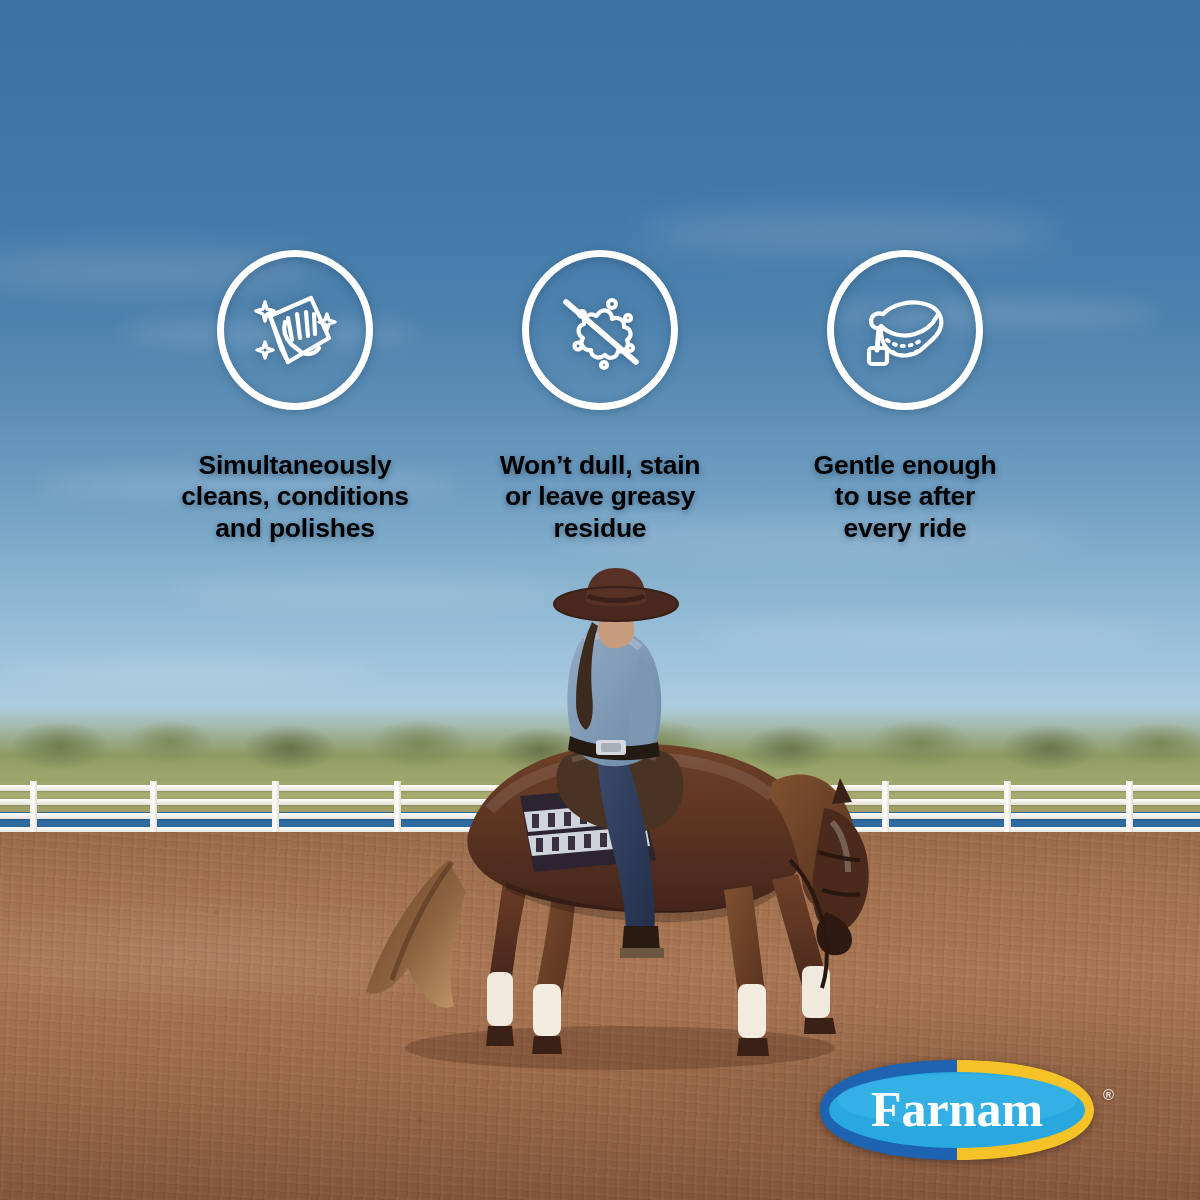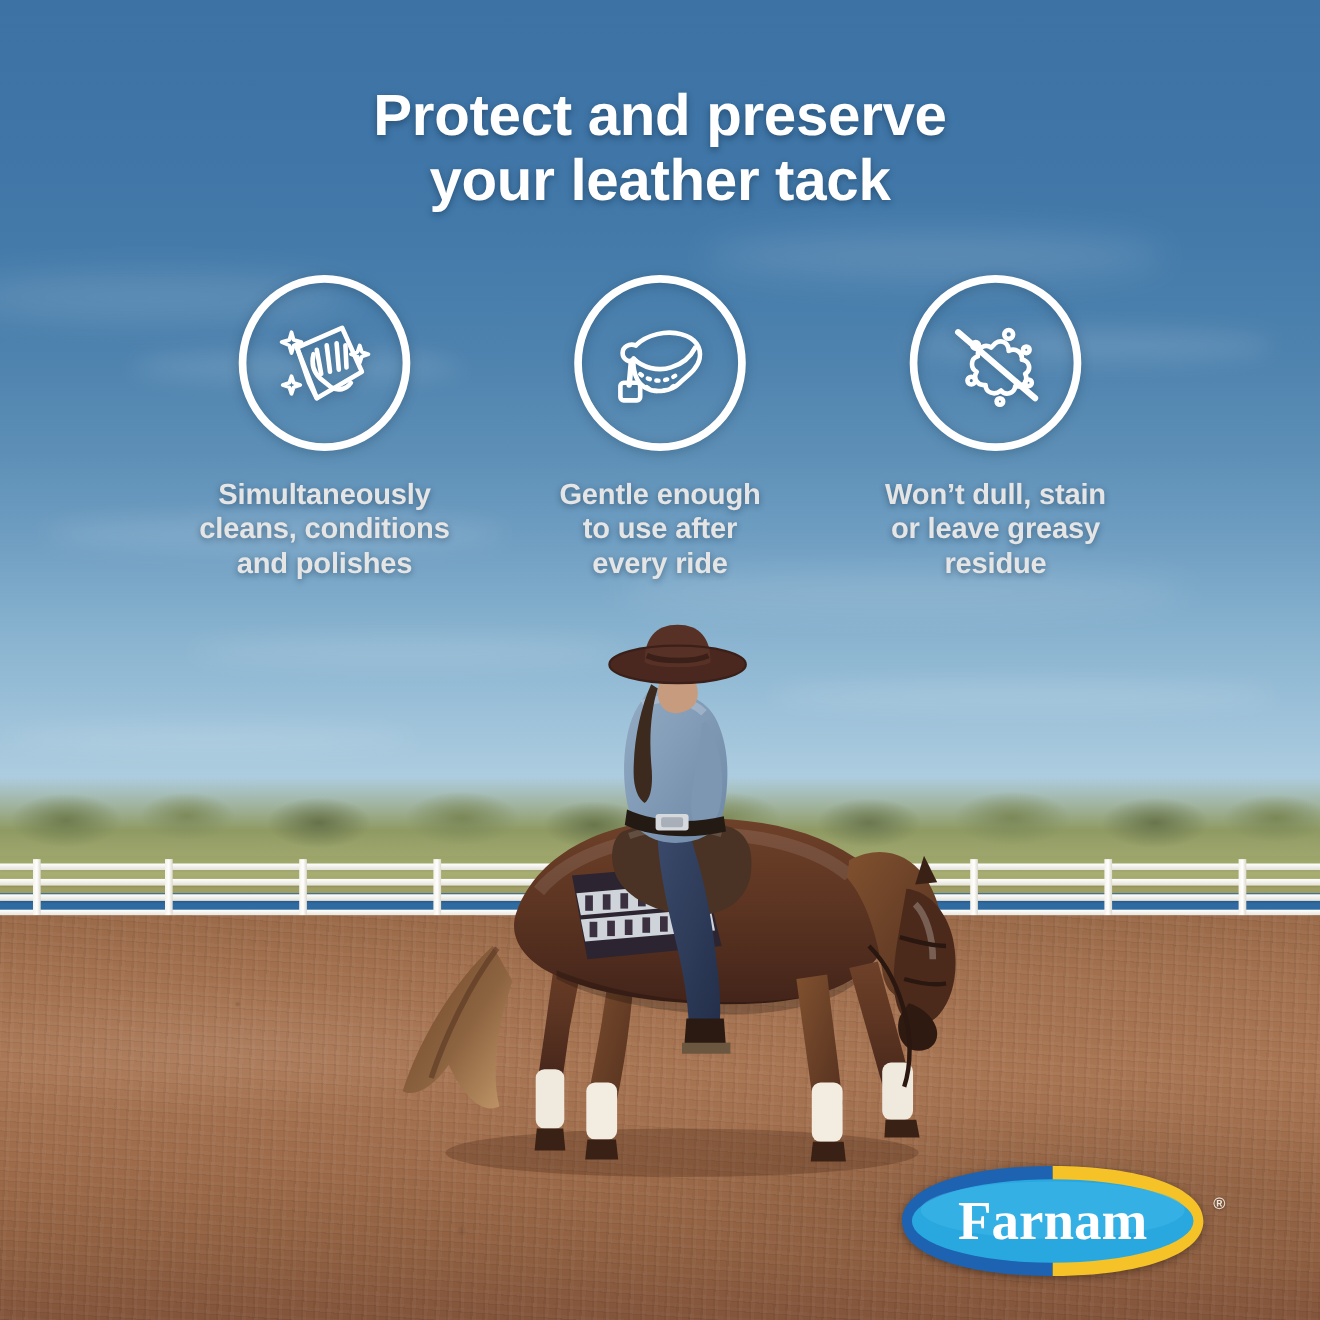--- a/index.html
+++ b/index.html
@@ -107,22 +107,22 @@
   .feature { width:290px; display:flex; flex-direction:column; align-items:center; }
   .badge {
     width:156px; height:160px;
     border:7px solid #ffffff;
     border-radius:50%;
     display:flex; align-items:center; justify-content:center;
     filter:drop-shadow(0 2px 5px rgba(10,35,60,0.3));
   }
   .badge svg { display:block; }
   .feature-caption {
-    margin-top:24px;
-    color:#e5e5e5;
+    margin-top:40px;
+    color:#000000;
     font-size:26.5px;
     font-weight:bold;
     line-height:1.18;
     text-align:center;
     letter-spacing:-0.2px;
     text-shadow:0 2px 6px rgba(10,35,60,0.42);
     white-space:pre-line;
   }
 
   
@@ -310,22 +310,20 @@
                C 272 166, 274 152, 272 134 C 270 110, 272 84, 278 66 Z" fill="#3c2a1f"></path>
 
       <ellipse cx="296" cy="44" rx="62" ry="17" fill="#4a2820"></ellipse>
       <path d="M266 42 C 266 20, 276 8, 296 8 C 316 8, 326 20, 326 42
                C 316 48, 276 48, 266 42 Z" fill="#583126"></path>
       <path d="M268 36 C 282 42, 312 42, 324 36" stroke="#3a2019" stroke-width="5" fill="none"></path>
       <ellipse cx="296" cy="44" rx="62" ry="17" fill="none" stroke="#3a2019" stroke-width="2"></ellipse>
     </svg>
   </div>
 
-  <h1 class="headline">Protect and preserve
-your leather tack</h1>
 
   <div class="features">
 
     <div class="feature">
       <div class="badge">
         <span>
           <svg width="104" height="104" viewBox="0 0 104 104" fill="none" stroke="#ffffff" stroke-width="4.2" stroke-linecap="round" stroke-linejoin="round">
             <path d="M27 38 L68 20 L86 60 L45 84 Z"></path>
             <path d="M45 84 L38 70 L27 38"></path>
             <path d="M42 44 C 40 52, 42 60, 48 66 L58 74 C 64 78, 72 76, 76 70"></path>
@@ -335,41 +333,20 @@
             <path d="M71 36 L72 56"></path>
             <path d="M22 24 L24 31 L31 33 L24 36 L22 43 L20 36 L13 33 L20 31 Z" stroke-width="3.4"></path>
             <path d="M84 36 L86 42 L92 44 L86 46 L84 52 L82 46 L76 44 L82 42 Z" stroke-width="3.4"></path>
             <path d="M22 64 L24 70 L30 72 L24 74 L22 80 L20 74 L14 72 L20 70 Z" stroke-width="3.4"></path>
           </svg>
         </span>
       </div>
       <div class="feature-caption">Simultaneously
 cleans, conditions
 and polishes</div>
-    </div>
-
-    <div class="feature">
-      <div class="badge">
-        <span>
-          <svg width="104" height="104" viewBox="0 0 104 104" fill="none" stroke="#ffffff" stroke-width="4.2" stroke-linecap="round" stroke-linejoin="round">
-            <path d="M30 36 C 40 26, 58 22, 72 26 C 84 29, 90 38, 88 48
-                     C 86 58, 76 64, 70 70 C 62 78, 48 80, 38 74
-                     C 30 69, 27 58, 28 48"></path>
-            <path d="M30 36 C 24 34, 18 37, 18 43 C 18 49, 24 52, 30 50"></path>
-            <path d="M28 48 C 36 56, 50 60, 62 56 C 72 53, 80 46, 84 38"></path>
-            <path d="M26 50 L24 72" stroke-width="5"></path>
-            <rect x="16" y="70" width="18" height="16" rx="3"></rect>
-            <path d="M40 74 C 48 80, 60 78, 68 70" stroke-dasharray="2 6" stroke-width="4"></path>
-            <path d="M34 62 C 44 70, 58 70, 68 62" stroke-dasharray="2 6" stroke-width="4"></path>
-          </svg>
-        </span>
-      </div>
-      <div class="feature-caption">Gentle enough
-to use after
-every ride</div>
     </div>
 
     <div class="feature">
       <div class="badge">
         <span>
           <svg width="104" height="104" viewBox="0 0 104 104" fill="none" stroke="#ffffff" stroke-width="4.2" stroke-linecap="round" stroke-linejoin="round">
             <path d="M52 34 C 58 30, 64 34, 64 41 C 70 38, 77 42, 76 49
                      C 83 50, 85 58, 79 62 C 82 68, 77 75, 70 73
                      C 69 80, 61 82, 57 77 C 51 82, 43 79, 43 72
                      C 36 73, 31 66, 35 60 C 29 57, 29 48, 36 46
@@ -382,20 +359,41 @@
             <circle cx="82" cy="70" r="3"></circle>
             <path d="M18 24 L88 84" stroke-width="5.6"></path>
           </svg>
         </span>
       </div>
       <div class="feature-caption">Won’t dull, stain
 or leave greasy
 residue</div>
     </div>
 
+    <div class="feature">
+      <div class="badge">
+        <span>
+          <svg width="104" height="104" viewBox="0 0 104 104" fill="none" stroke="#ffffff" stroke-width="4.2" stroke-linecap="round" stroke-linejoin="round">
+            <path d="M30 36 C 40 26, 58 22, 72 26 C 84 29, 90 38, 88 48
+                     C 86 58, 76 64, 70 70 C 62 78, 48 80, 38 74
+                     C 30 69, 27 58, 28 48"></path>
+            <path d="M30 36 C 24 34, 18 37, 18 43 C 18 49, 24 52, 30 50"></path>
+            <path d="M28 48 C 36 56, 50 60, 62 56 C 72 53, 80 46, 84 38"></path>
+            <path d="M26 50 L24 72" stroke-width="5"></path>
+            <rect x="16" y="70" width="18" height="16" rx="3"></rect>
+            <path d="M40 74 C 48 80, 60 78, 68 70" stroke-dasharray="2 6" stroke-width="4"></path>
+            <path d="M34 62 C 44 70, 58 70, 68 62" stroke-dasharray="2 6" stroke-width="4"></path>
+          </svg>
+        </span>
+      </div>
+      <div class="feature-caption">Gentle enough
+to use after
+every ride</div>
+    </div>
+
   </div>
 
   <div class="logo">
     <svg width="290" height="108" viewBox="0 0 290 108" xmlns="http://www.w3.org/2000/svg">
 
       <path d="M145 4 C 66 4, 8 23, 8 54 C 8 85, 66 104, 145 104 L145 88
                C 80 88, 30 78, 30 54 C 30 30, 80 20, 145 20 Z" fill="#1d63b2"></path>
 
       <path d="M145 104 C 224 104, 282 85, 282 54 C 282 23, 224 4, 145 4 L145 20
                C 210 20, 260 30, 260 54 C 260 78, 210 88, 145 88 Z" fill="#f5c328"></path>

